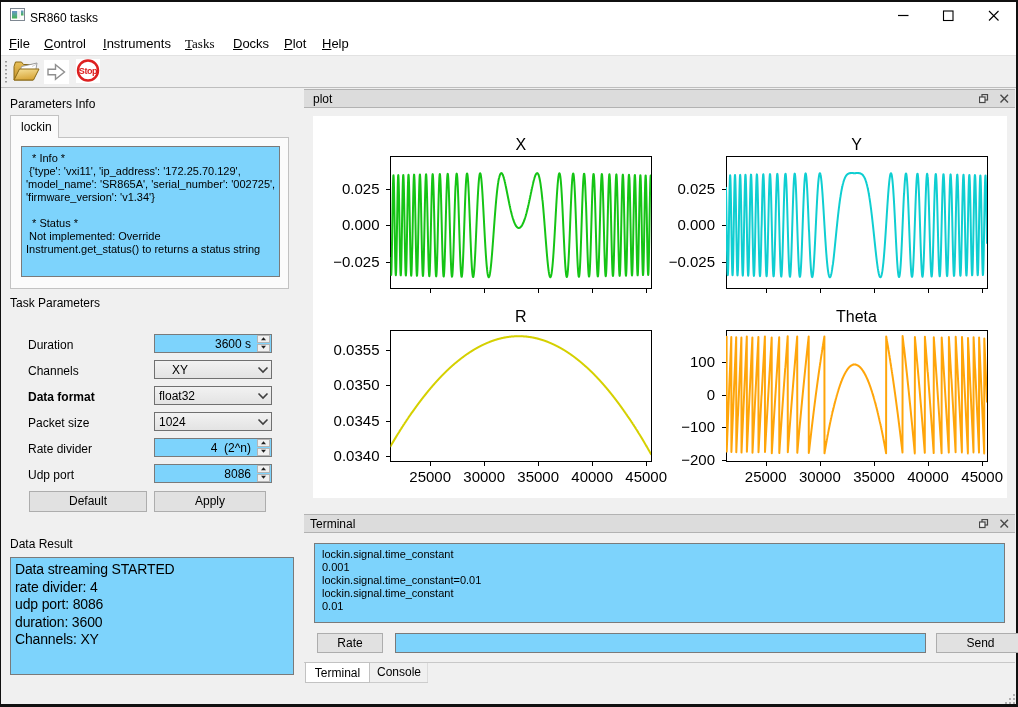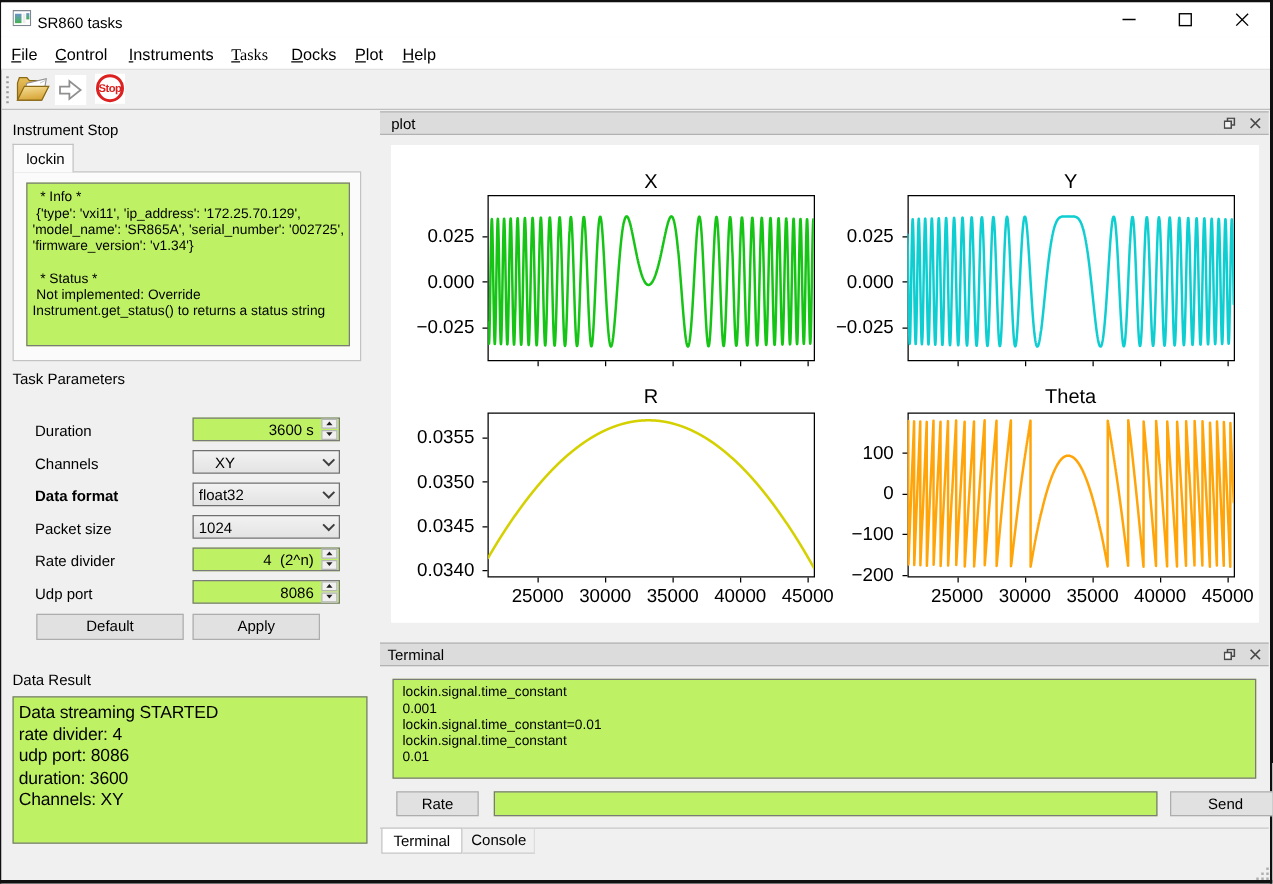--- a/index.html
+++ b/index.html
@@ -1,20 +1,20 @@
 <!DOCTYPE html>
 <html><head>
 <meta charset="utf-8">
 <style>
   html,body{margin:0;padding:0;}
   body{width:1018px;height:707px;position:relative;background:#f0f0f0;overflow:hidden;
        font-family:"Liberation Sans",sans-serif;font-size:12px;color:#000;}
   .abs{position:absolute;}
   .btn{position:absolute;background:#e1e1e1;border:1px solid #adadad;text-align:center;box-sizing:border-box;}
-  .edit{position:absolute;background:#bef264;border:1px solid #7a7a7a;box-sizing:border-box;}
+  .edit{position:absolute;background:#7dd3fc;border:1px solid #7a7a7a;box-sizing:border-box;}
   .combo{position:absolute;background:linear-gradient(#f2f2f2,#e3e3e3);border:1px solid #707070;box-sizing:border-box;}
   .docktitle{position:absolute;left:304px;width:711px;height:19px;background:#dcdcdc;border-top:1px solid #b2b2b2;border-bottom:1px solid #b2b2b2;box-sizing:border-box;}
   .lbl{position:absolute;white-space:pre;}
 </style>
 </head>
 <body>
 
 <div class="abs" style="left:0;top:0;width:1018px;height:2px;background:#101010"></div>
 <div class="abs" style="left:0;top:0;width:1px;height:707px;background:#101010"></div>
 <div class="abs" style="left:1016px;top:0;width:2px;height:707px;background:#101010"></div>
@@ -77,21 +77,21 @@
 <svg class="abs" style="left:44px;top:60px" width="25" height="24">
   <path d="M4 9.2 H11.5 V4.8 L20.5 12 L11.5 19.2 V14.8 H4 Z" fill="#ffffff" stroke="#8f8f8f" stroke-width="1.4"></path>
 </svg>
 
 <div class="abs" style="left:76px;top:59px;width:24px;height:24px;background:#ffffff"></div>
 <svg class="abs" style="left:76px;top:59px" width="24" height="24">
   <circle cx="12" cy="11.5" r="10" fill="none" stroke="#dd2020" stroke-width="2.4"></circle>
   <text x="12" y="14.8" text-anchor="middle" font-size="9" font-weight="bold" fill="#dd2020" font-family="Liberation Sans,sans-serif" letter-spacing="-0.4">Stop</text>
 </svg>
 
-<div class="lbl" style="left:10px;top:97px;">Instrument Stop</div>
+<div class="lbl" style="left:10px;top:97px;">Parameters Info</div>
 
 <div class="abs" style="left:10px;top:137px;width:279px;height:152px;background:#fbfbfb;border:1px solid #c2c2c2;box-sizing:border-box;"></div>
 <div class="abs" style="left:10px;top:115px;width:49px;height:23px;background:#fbfbfb;border:1px solid #c2c2c2;border-bottom:none;box-sizing:border-box;"></div>
 <div class="lbl" style="left:21px;top:120px;">lockin</div>
 
 <div class="edit" style="left:21px;top:146px;width:259px;height:131px;font-size:11px;line-height:13px;padding:5px 4px 2px 4px;white-space:pre;">  * Info *
  {'type': 'vxi11', 'ip_address': '172.25.70.129',
 'model_name': 'SR865A', 'serial_number': '002725',
 'firmware_version': 'v1.34'}
 
@@ -139,21 +139,21 @@
   </svg>
 <div class="edit" style="left:154px;top:464px;width:118px;height:19px;"></div>
 <div class="lbl" style="left:154px;top:467px;width:97px;text-align:right;font-size:12px;">8086</div>
 <div class="abs" style="left:257px;top:465px;width:13px;height:8px;background:#f0f0f0;border:1px solid #b5b5b5;box-sizing:border-box;"></div>
 <div class="abs" style="left:257px;top:474px;width:13px;height:8px;background:#f0f0f0;border:1px solid #b5b5b5;box-sizing:border-box;"></div>
 <svg class="abs" style="left:257px;top:465px" width="13" height="16">
     <path d="M4 5.2 L6.5 2.2 L9 5.2 Z M4 10.8 L6.5 13.8 L9 10.8 Z" fill="#202020"></path>
   </svg>
 
 <div class="btn" style="left:29px;top:491px;width:118px;height:21px;line-height:19px;">Default</div>
-<div class="btn" style="left:154px;top:491px;width:102px;height:21px;line-height:19px;">Apply</div>
+<div class="btn" style="left:154px;top:491px;width:112px;height:21px;line-height:19px;">Apply</div>
 
 <div class="lbl" style="left:10px;top:537px;">Data Result</div>
 <div class="edit" style="left:10px;top:557px;width:284px;height:118px;font-size:14px;line-height:17.5px;padding:3px 4px 0 4px;letter-spacing:-0.15px;white-space:pre;">Data streaming STARTED
 rate divider: 4
 udp port: 8086
 duration: 3600
 Channels: XY</div>
 
 <div class="docktitle" style="top:89px;"></div>
 <div class="lbl" style="left:313px;top:92px;">plot</div>

